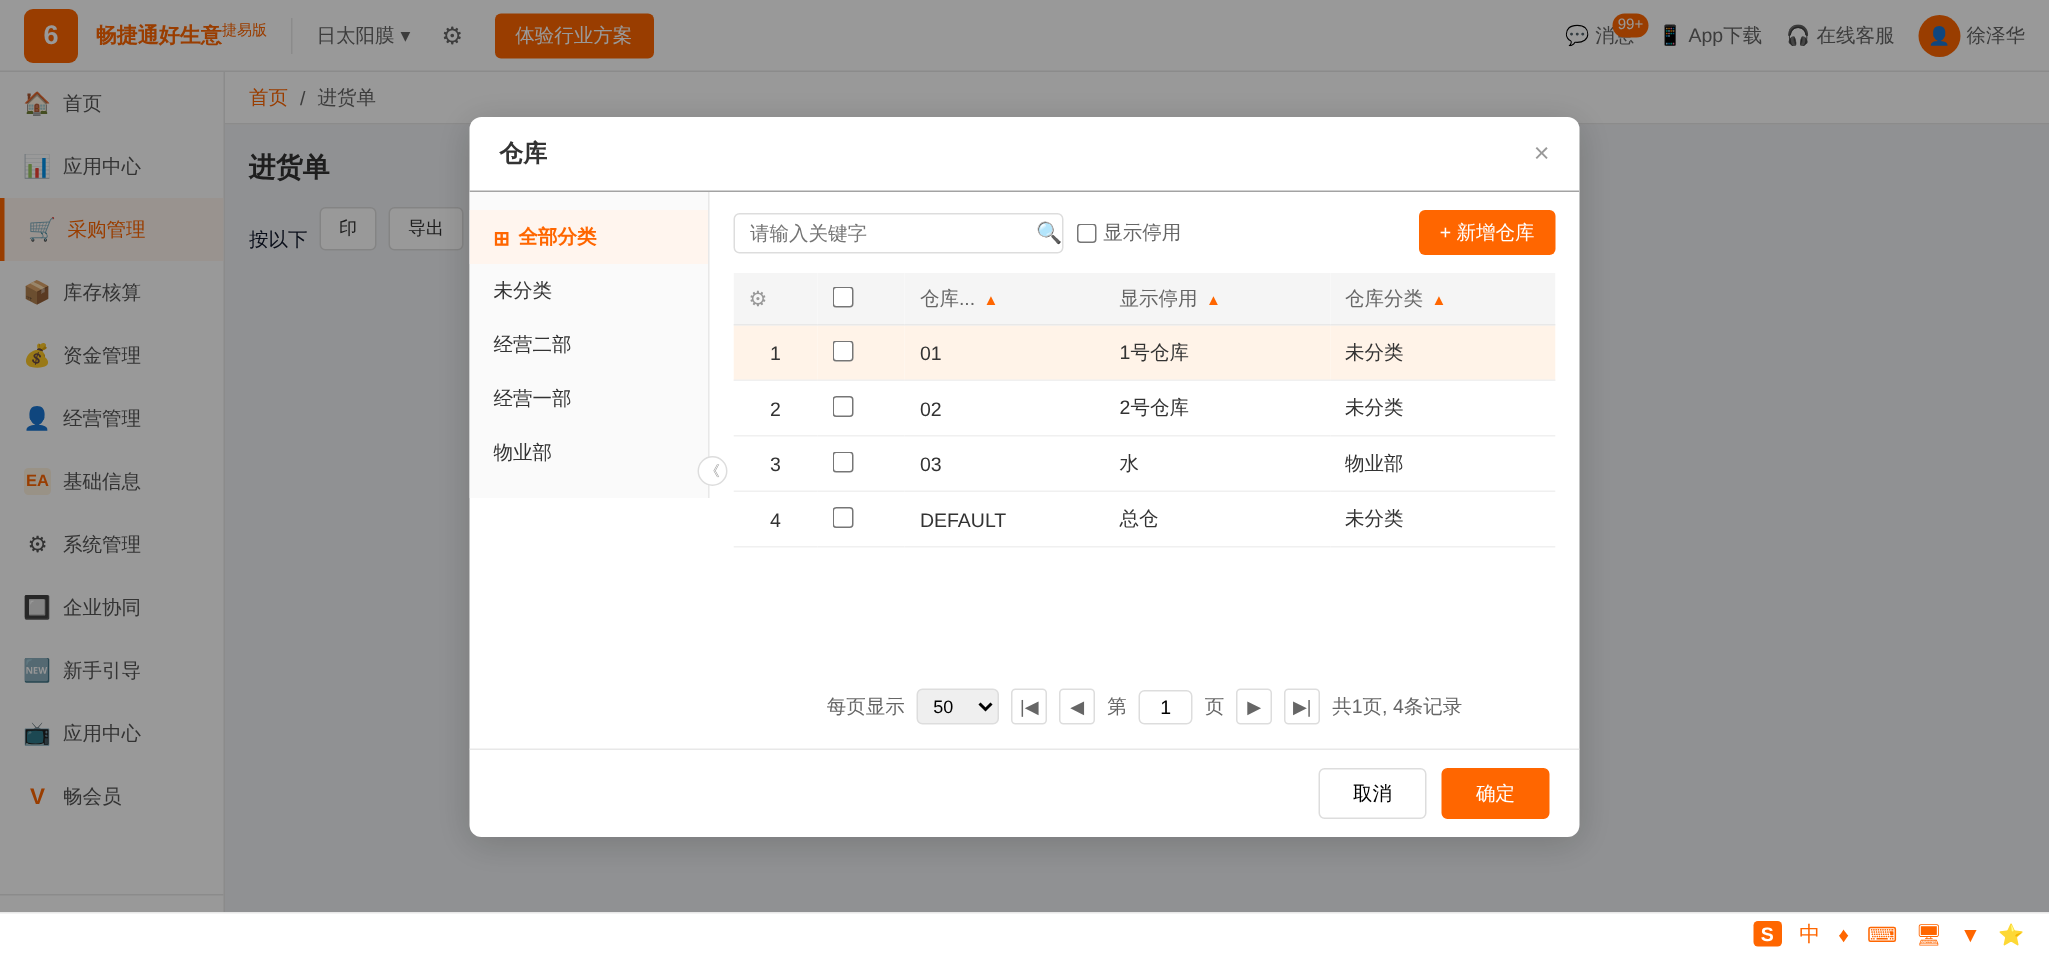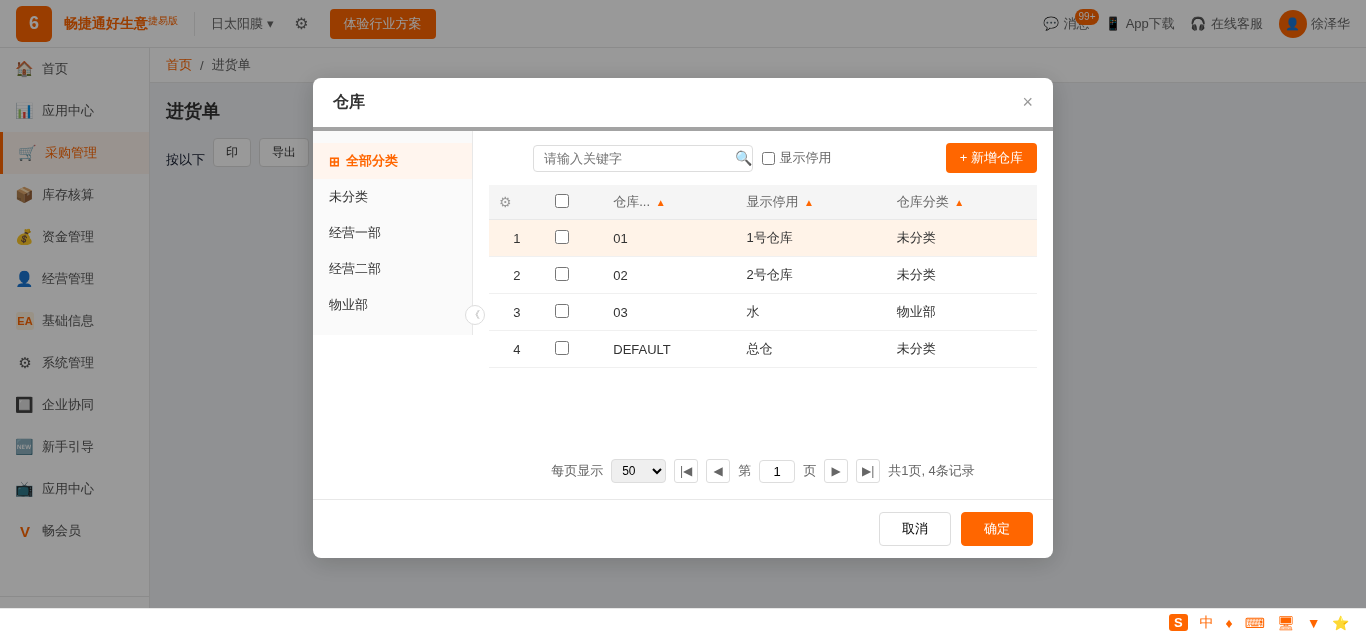--- a/index.html
+++ b/index.html
@@ -42,31 +42,31 @@
     .toolbar { display: flex; align-items: center; gap: 8px; margin-bottom: 12px; }
     .toolbar-label { color: #0f172a; margin-top: 16px; }
     .toolbar-btn { background: #fff; border: 1px solid #ddd; border-radius: 4px; padding: 5px 12px; cursor: pointer; color: #333; font-size: 12px; }
     .toolbar-btn.orange { background: #f60; color: #fff; border-color: #f60; }
 
     
     .modal-overlay { position: fixed; top: 0; left: 0; width: 1366px; height: 636px; background: rgba(0,0,0,0.4); z-index: 100; display: flex; align-items: center; justify-content: center; }
 
     
     .modal { background: #fff; border-radius: 8px; width: 740px; min-height: 480px; box-shadow: 0 4px 24px rgba(0,0,0,0.18); display: flex; flex-direction: column; overflow: hidden; }
-    .modal-header { display: flex; align-items: flex-start; justify-content: space-between; padding: 14px 20px; border-bottom: 4px solid #a3a3a3; }
+    .modal-header { display: flex; align-items: flex-start; justify-content: space-between; padding: 14px 20px; border-bottom: 1px solid #a3a3a3; }
     .modal-title { font-size: 16px; font-weight: bold; color: #333; }
     .modal-close { cursor: pointer; font-size: 18px; color: #999; background: none; border: none; }
     .modal-body { display: flex; flex: 1; }
     .modal-sidebar { width: 160px; background: #fafafa; border-right: 1px solid #e8e8e8; padding: 12px 0; flex-shrink: 0; }
     .modal-sidebar-item { display: flex; align-items: center; gap: 6px; padding: 9px 16px; cursor: pointer; color: #333; font-size: 13px; }
     .modal-sidebar-item.active { color: #f60; background: #fff5ee; font-weight: bold; }
     .modal-sidebar-collapse { position: absolute; right: -12px; top: 50%; transform: translateY(-50%); width: 20px; height: 20px; background: #fff; border: 1px solid #ddd; border-radius: 50%; display: flex; align-items: center; justify-content: center; cursor: pointer; font-size: 10px; color: #999; }
     .modal-sidebar-wrapper { position: relative; }
     .modal-main { flex: 1; display: flex; flex-direction: column; padding: 12px 16px; }
-    .modal-toolbar { display: flex; align-items: center; gap: 10px; margin-bottom: 12px; margin-left: 44px; }
+    .modal-toolbar { display: flex; align-items: center; gap: 10px; margin-bottom: 12px; }
     .modal-search { flex: 1; max-width: 220px; border: 1px solid #ddd; border-radius: 4px; padding: 5px 10px; font-size: 13px; outline: none; }
     .modal-search-btn { background: none; border: none; cursor: pointer; color: #999; margin-left: -28px; font-size: 14px; }
     .modal-show-disabled { display: flex; align-items: center; gap: 4px; color: #666; font-size: 13px; }
     .modal-add-btn { background: #f60; color: #fff; border: none; border-radius: 4px; padding: 6px 14px; cursor: pointer; font-size: 13px; margin-left: auto; }
 
     
     .modal-table { width: 100%; border-collapse: collapse; font-size: 13px; }
     .modal-table th { background: #f5f5f5; color: #666; padding: 8px 10px; text-align: left; border-bottom: 1px solid #e8e8e8; font-weight: normal; white-space: nowrap; }
     .modal-table td { padding: 9px 10px; border-bottom: 1px solid #f0f0f0; color: #333; }
     .modal-table tr.selected td { background: #fff3e8; }
@@ -220,24 +220,24 @@
       <div class="modal-sidebar-wrapper" style="position:relative;">
         <div class="modal-sidebar">
           <div class="modal-sidebar-item active">
             <span style="color:#f60;">⊞</span>
             <span>全部分类</span>
           </div>
           <div class="modal-sidebar-item">
             <span>未分类</span>
           </div>
           <div class="modal-sidebar-item">
+            <span>经营二部</span>
+          </div>
+          <div class="modal-sidebar-item">
             <span>经营一部</span>
-          </div>
-          <div class="modal-sidebar-item">
-            <span>经营二部</span>
           </div>
           <div class="modal-sidebar-item">
             <span>物业部</span>
           </div>
         </div>
         <div class="modal-sidebar-collapse">
           <span>《</span>
         </div>
       </div>
 

